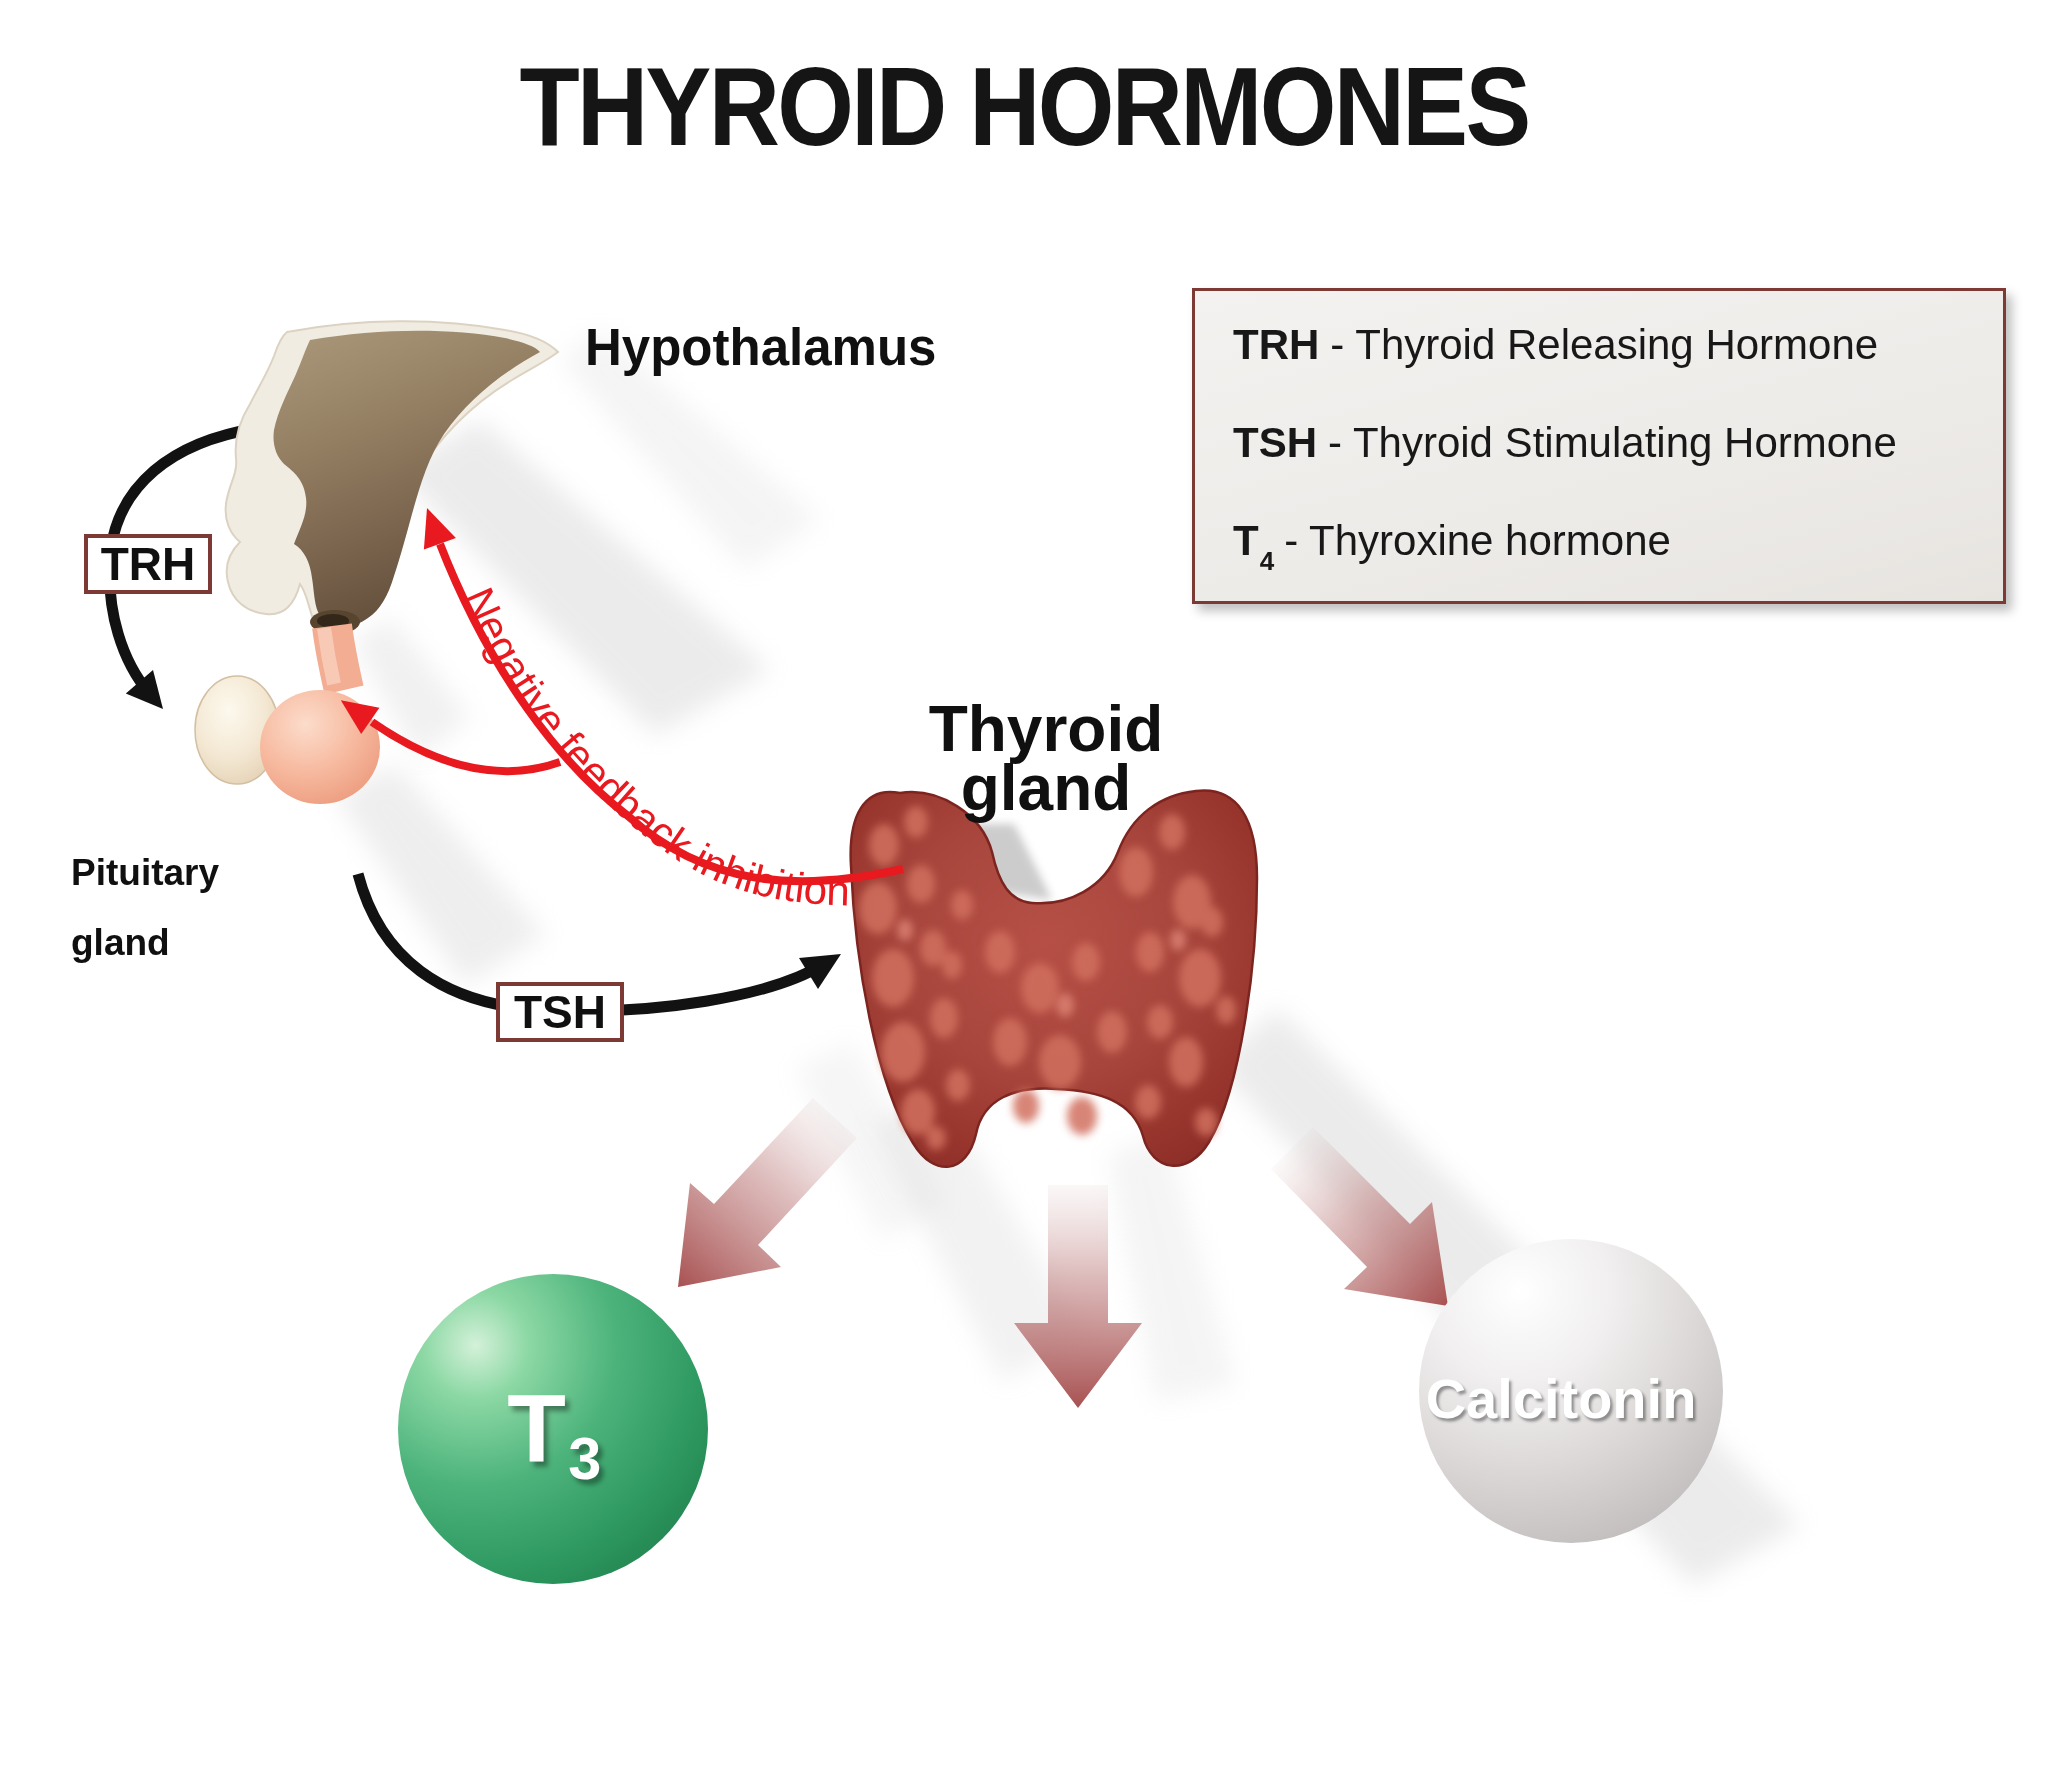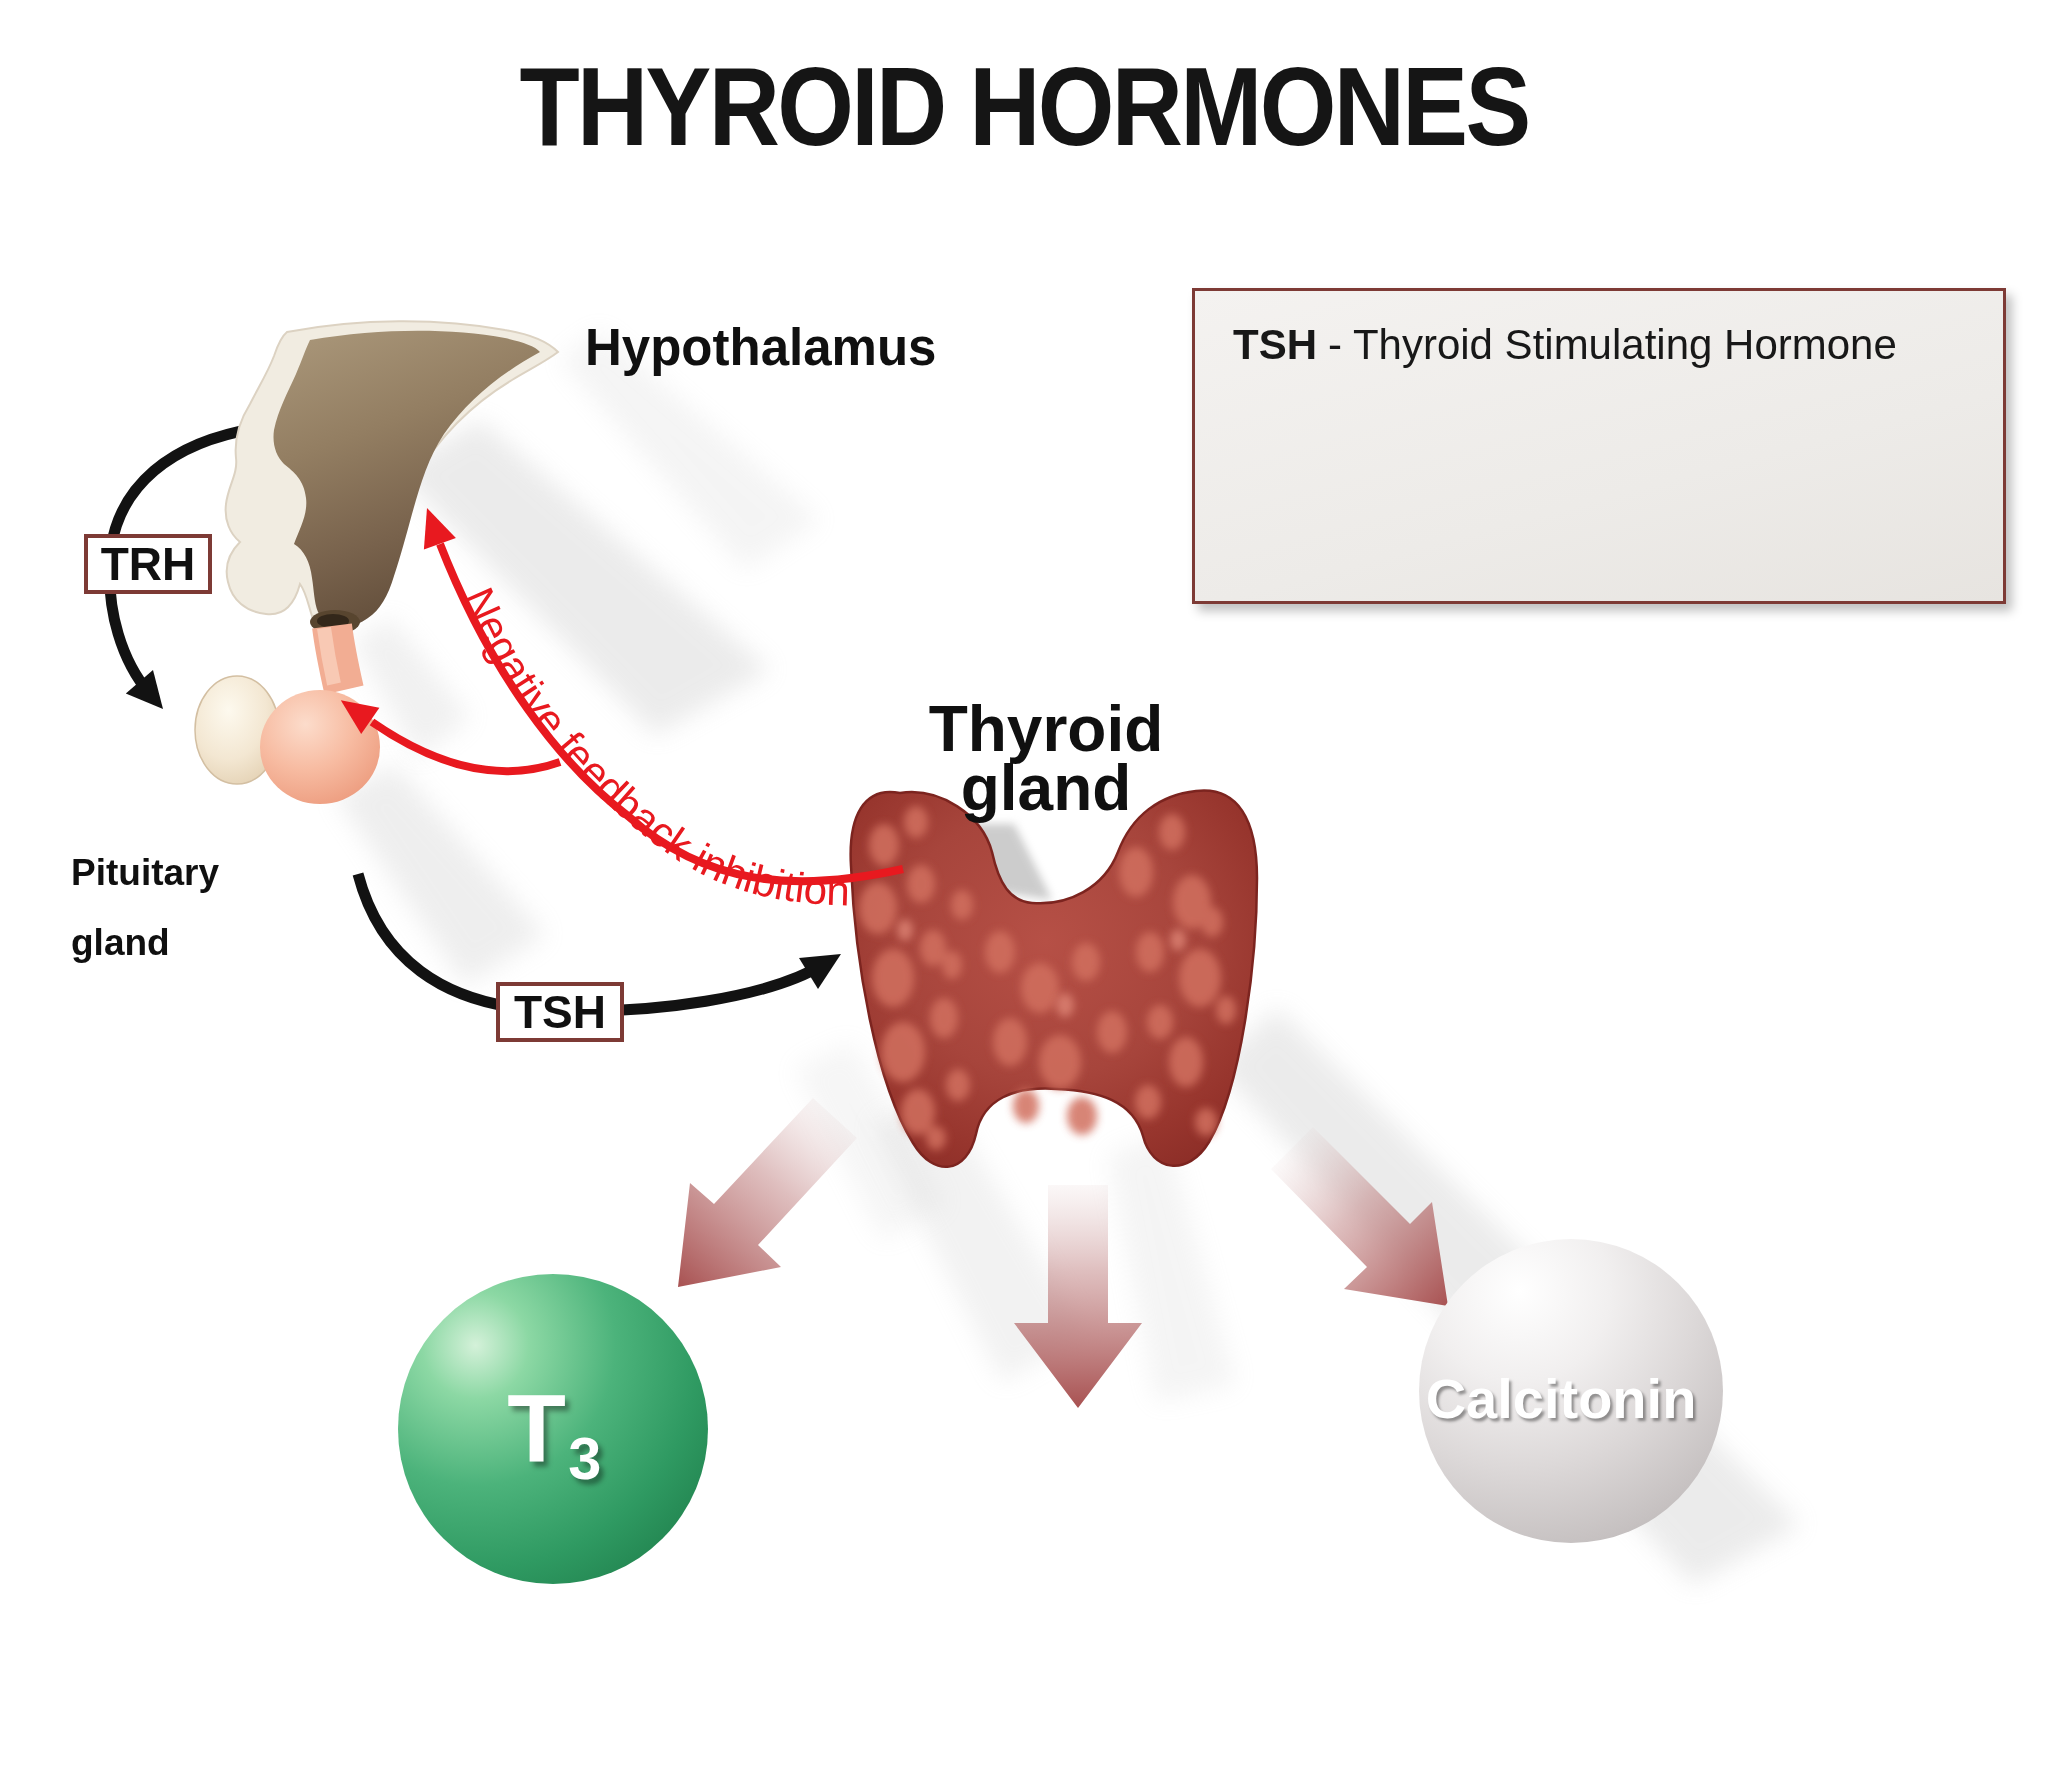--- a/index.html
+++ b/index.html
@@ -236,21 +236,27 @@
       <text font-size="42" fill="#e8191f" font-family="Liberation Sans, DejaVu Sans, sans-serif">
         <textPath href="#fbPath" startOffset="4">Negative feedback inhibition</textPath>
       </text>
     </g>
   </svg>
 
   <h1 class="title">THYROID HORMONES</h1>
 
   <div class="legend">
     <div class="legend-row">
+      <span class="legend-abbr"><span>TRH</span><sub></sub></span><span class="legend-desc">- Thyroid Releasing Hormone</span>
+    </div>
+    <div class="legend-row">
       <span class="legend-abbr"><span>TSH</span><sub></sub></span><span class="legend-desc">- Thyroid Stimulating Hormone</span>
+    </div>
+    <div class="legend-row">
+      <span class="legend-abbr"><span>T</span><sub>4</sub></span><span class="legend-desc">- Thyroxine hormone</span>
     </div>
   </div>
 
   <div class="lbl lbl-hypo">Hypothalamus</div>
   <div class="lbl lbl-pit">
     <div>Pituitary</div>
     <div>gland</div>
   </div>
   <div class="lbl lbl-thy">
     <div>Thyroid</div>

